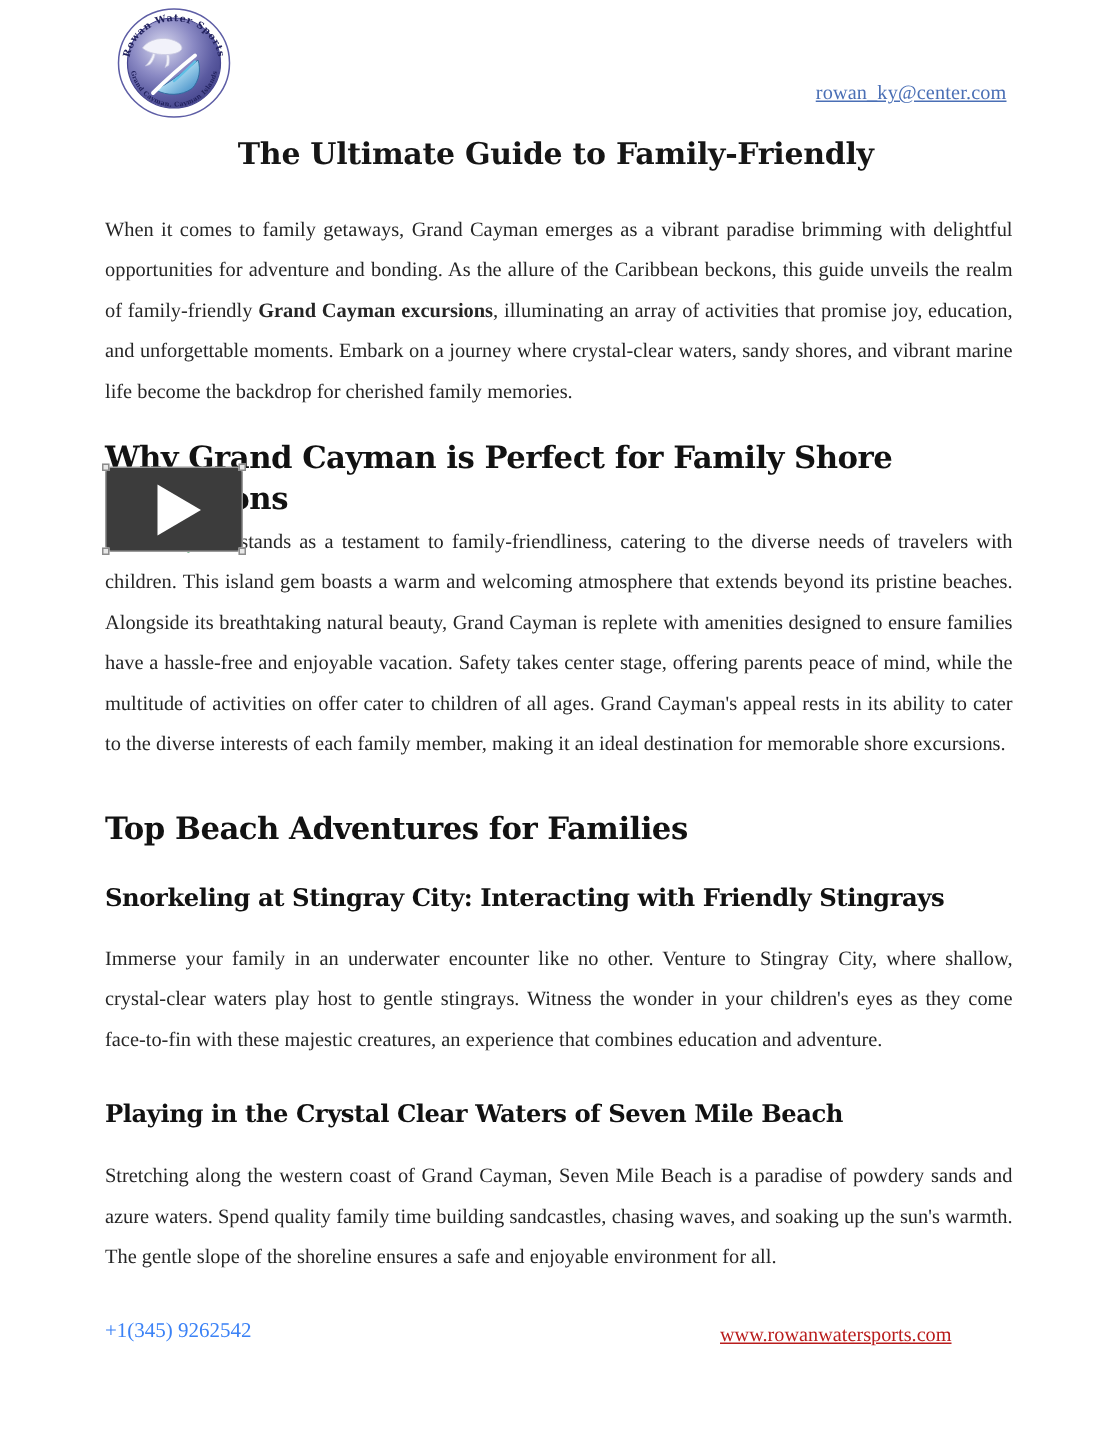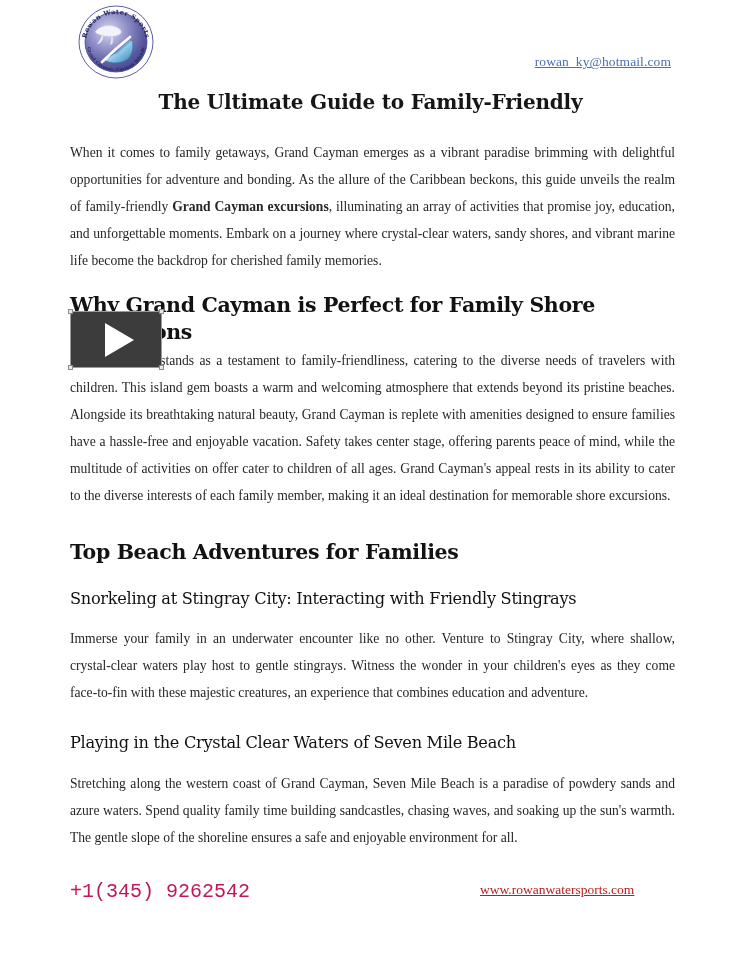--- a/index.html
+++ b/index.html
@@ -90,21 +90,21 @@
     font-family: "DejaVu Serif", "Liberation Serif", serif;
     font-weight: bold;
     font-size: 20.5px;
     line-height: 1.3;
     color: #121212;
     letter-spacing: -0.35px;
   }
   .h3 {
     margin: 20px 70px 0 70px;
     font-family: "DejaVu Serif", "Liberation Serif", serif;
-    font-weight: normal;
+    font-weight: bold;
     font-size: 16.2px;
     line-height: 1.3;
     color: #121212;
     letter-spacing: -0.3px;
   }
   .h-why { margin-top: 18px; }
   .h-top { margin-top: 30px; }
   .h-snork { margin-top: 22px; }
   .h-seven { margin-top: 26px; }
 
@@ -150,23 +150,23 @@
     position: absolute;
     left: 0;
     right: 0;
     top: 880px;
     height: 30px;
   }
   .footer-phone {
     position: absolute;
     left: 70px;
     top: 0;
-    font-size: 20px;
-    color: #be185d;
-    font-family: Liberation Mono, monospace;
+    font-size: 14px;
+    color: #3b82f6;
+    font-family: Liberation Serif, serif;
   }
   .footer-site {
     position: absolute;
     left: 480px;
     top: 2px;
     font-size: 13.5px;
   }
   .footer-site a {
     color: #b91c1c;
     text-decoration: underline;
@@ -215,21 +215,21 @@
         <text font-family="'DejaVu Serif', serif" font-size="6.4" font-weight="bold" fill="#23235e" letter-spacing="0.6">
           <textPath href="#arcTop" startOffset="50%" text-anchor="middle">Rowan Water Sports</textPath>
         </text>
         <text font-family="'DejaVu Serif', serif" font-size="4.2" font-weight="bold" fill="#23235e" letter-spacing="0.2">
           <textPath href="#arcBot" startOffset="50%" text-anchor="middle">Grand Cayman, Cayman Islands</textPath>
         </text>
       </svg>
     </div>
 
     <div class="email-line">
-      <a class="email-link" href="#">rowan_ky@hotmail.com</a>
+      <a class="email-link" href="#">rowan_ky@center.com</a>
     </div>
   </div>
 
   <h1 class="doc-title">
     <span>The Ultimate Guide to Family-Friendly</span><br>
   </h1>
 
   <p class="body-p p-intro"><span>When it comes to family getaways, Grand Cayman emerges as a vibrant paradise brimming with delightful opportunities for adventure and bonding. As the allure of the Caribbean beckons, this guide unveils the realm of family-friendly </span><b>Grand Cayman excursions</b><span>, illuminating an array of activities that promise joy, education, and unforgettable moments. Embark on a journey where crystal-clear waters, sandy shores, and vibrant marine life become the backdrop for cherished family memories.</span></p>
 
   <h2 class="h2 h-why">Why Grand Cayman is Perfect for Family Shore Excursions</h2>

